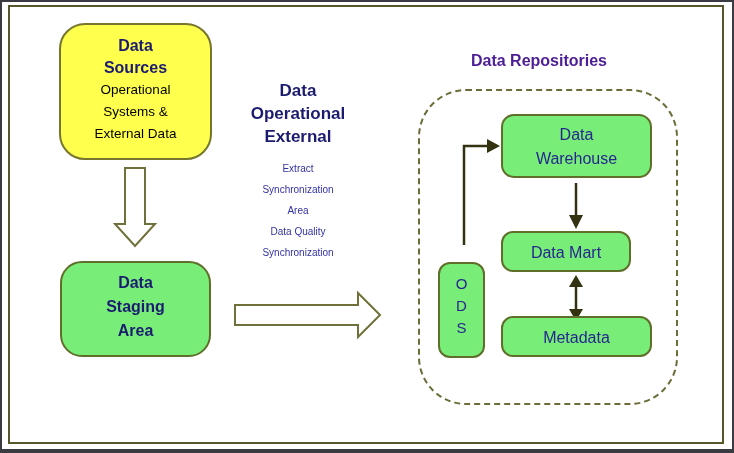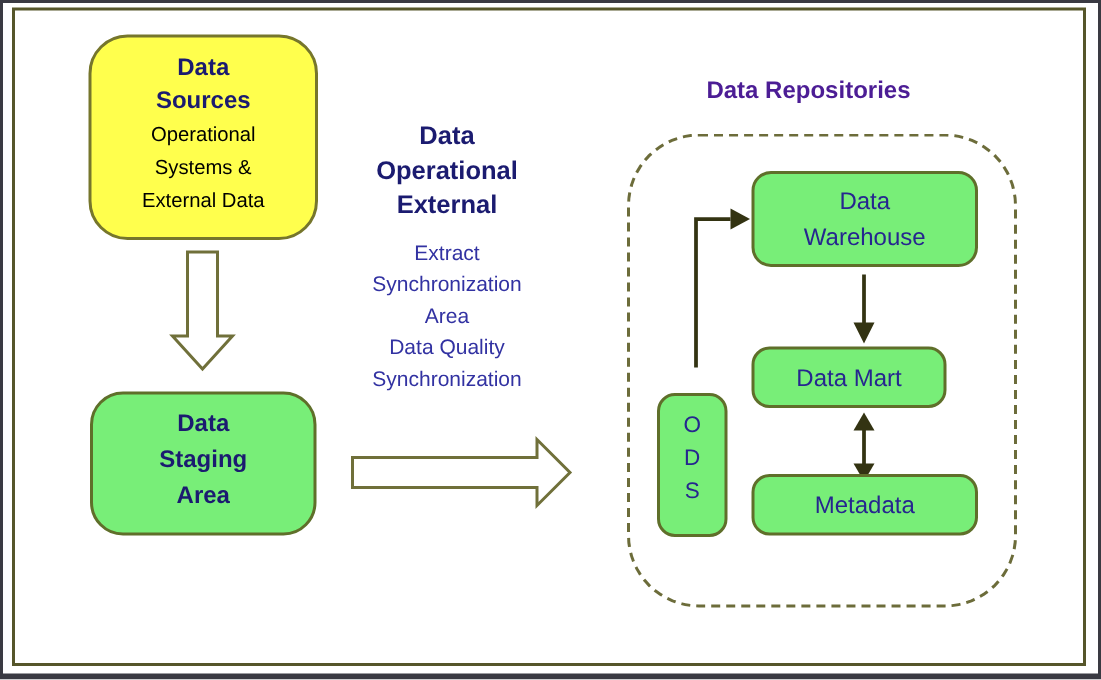--- a/index.html
+++ b/index.html
@@ -48,21 +48,21 @@
   .label-line{display:block;font-size:16px;line-height:24px;color:#26268f;}
   .single-label{display:block;font-size:16px;line-height:39px;color:#26268f;}
   .ods-letter{display:block;font-size:15px;line-height:22px;color:#26268f;}
   .integration-heading{
     left:211px;top:77px;width:170px;text-align:center;
   }
   .integration-heading span{display:block;font-size:17px;line-height:23px;color:#1b1b70;font-weight:bold;}
   .integration-list{
     left:211px;top:156px;width:170px;text-align:center;
   }
-  .integration-list span{display:block;font-size:14px;line-height:21px;color:#3232a2;}
+  .integration-list span{display:block;font-size:10px;line-height:21px;color:#3232a2;}
   .repo-title{
     left:400px;top:50px;width:205px;text-align:right;
     font-size:16px;font-weight:bold;color:#4c1d95;
   }
   .repo-dashed{
     left:416px;top:87px;width:260px;height:316px;box-sizing:border-box;
     border:2px dashed #6c6c3a;border-radius:48px;
   }
   svg{display:block;}
 </style>

